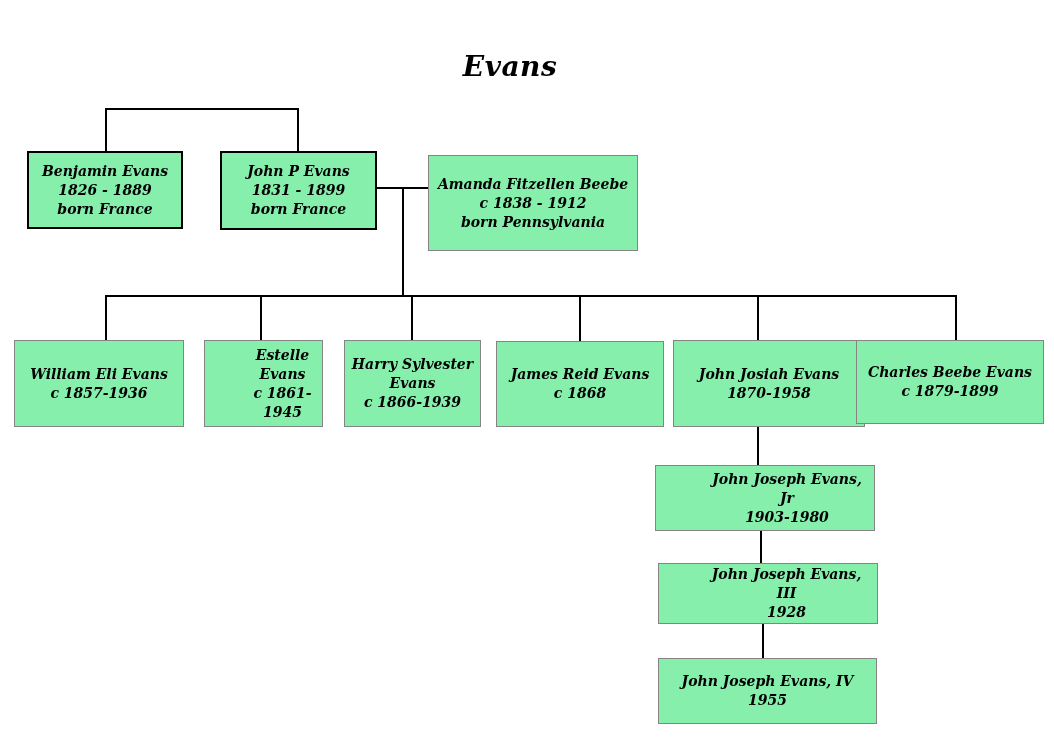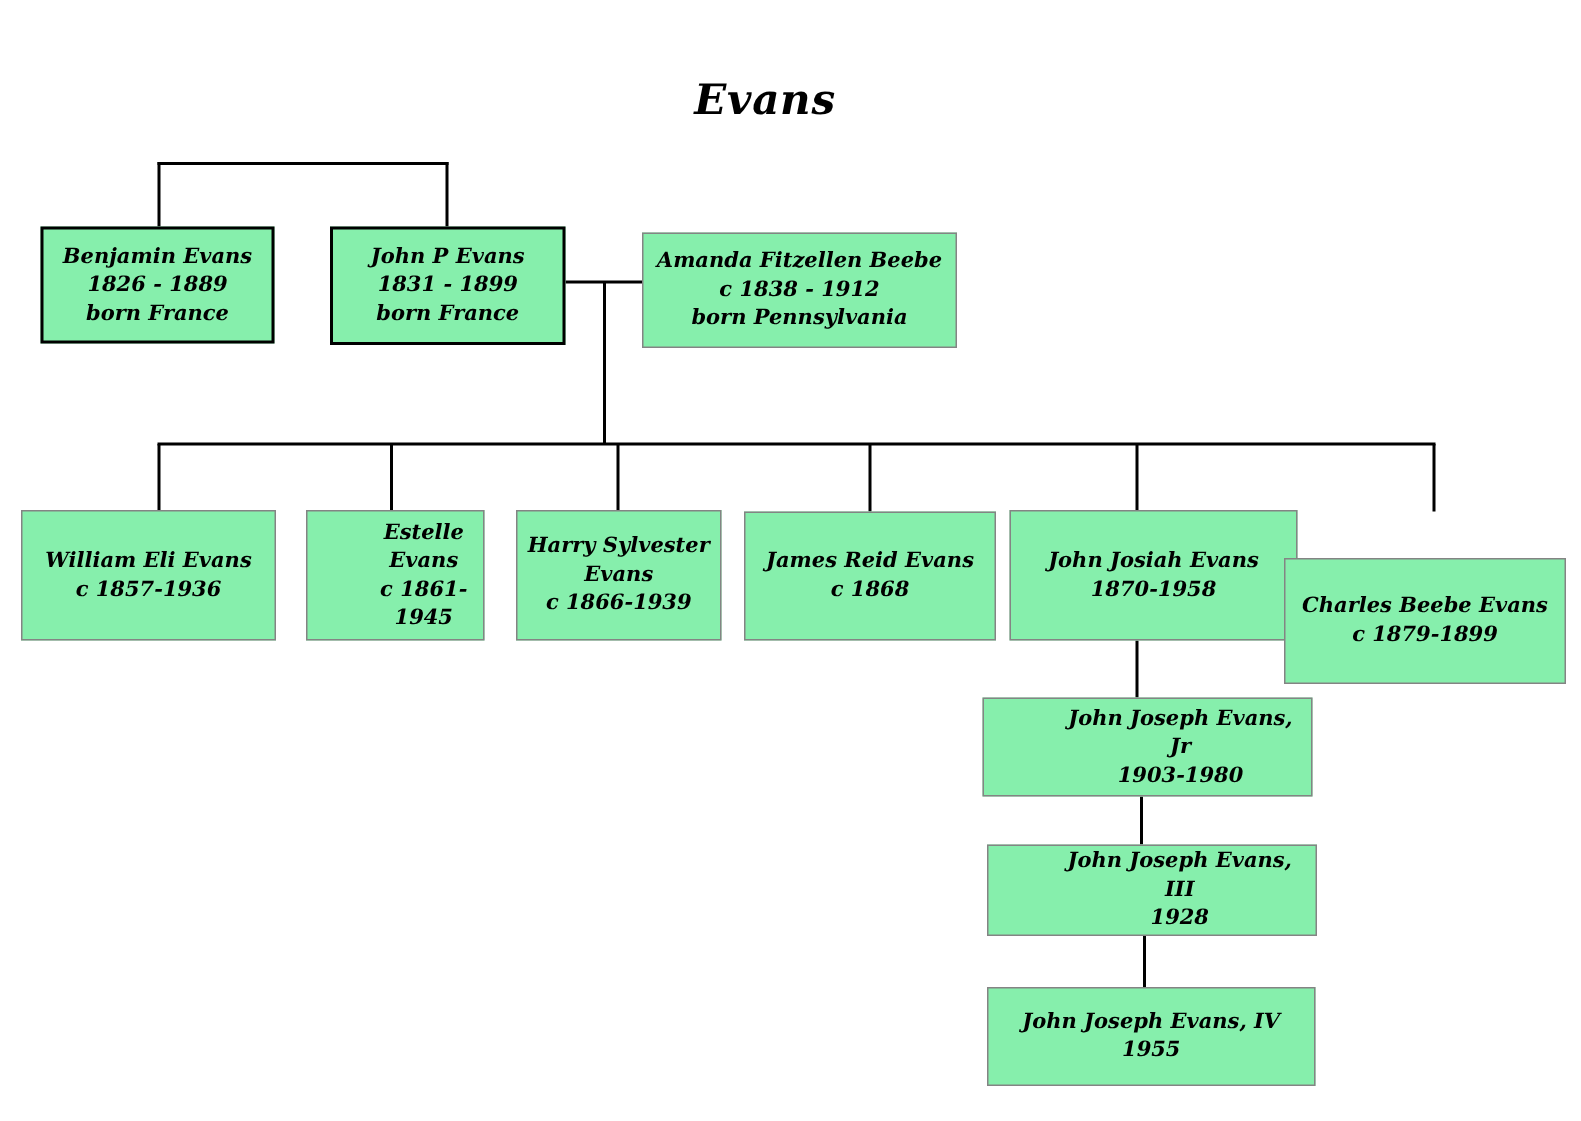--- a/index.html
+++ b/index.html
@@ -82,21 +82,21 @@
     <span class="dates">1826 - 1889</span>
     <span class="birthplace">born France</span>
   </div>
 
   <div class="box box--primary" style="left:220px; top:151px; width:157px; height:79px;">
     <span class="name">John P Evans</span>
     <span class="dates">1831 - 1899</span>
     <span class="birthplace">born France</span>
   </div>
 
-  <div class="box box--secondary" style="left:428px; top:155px; width:210px; height:77px;">
+  <div class="box box--secondary" style="left:428px; top:155px; width:210px; height:96px;">
     <span class="name">Amanda Fitzellen Beebe</span>
     <span class="dates">c 1838 - 1912</span>
     <span class="birthplace">born Pennsylvania</span>
   </div>
 
   <div class="box box--secondary" style="left:14px; top:340px; width:170px; height:87px;">
     <span class="name">William Eli Evans</span>
     <span class="dates">c 1857-1936</span>
   </div>
 
@@ -113,21 +113,21 @@
   <div class="box box--secondary" style="left:496px; top:341px; width:168px; height:86px;">
     <span class="name">James Reid Evans</span>
     <span class="dates">c 1868</span>
   </div>
 
   <div class="box box--secondary" style="left:673px; top:340px; width:192px; height:87px;">
     <span class="name">John Josiah Evans</span>
     <span class="dates">1870-1958</span>
   </div>
 
-  <div class="box box--secondary" style="left:856px; top:340px; width:188px; height:84px;margin-top:32px;">
+  <div class="box box--secondary" style="left:856px; top:340px; width:188px; height:84px;">
     <span class="name">Charles Beebe Evans</span>
     <span class="dates">c 1879-1899</span>
   </div>
 
   <div class="box box--secondary" style="left:655px; top:465px; width:220px; height:66px;padding-left:48px;">
     <span class="name">John Joseph Evans, Jr</span>
     <span class="dates">1903-1980</span>
   </div>
 
   <div class="box box--secondary" style="left:658px; top:563px; width:220px; height:61px;padding-left:41px;">

